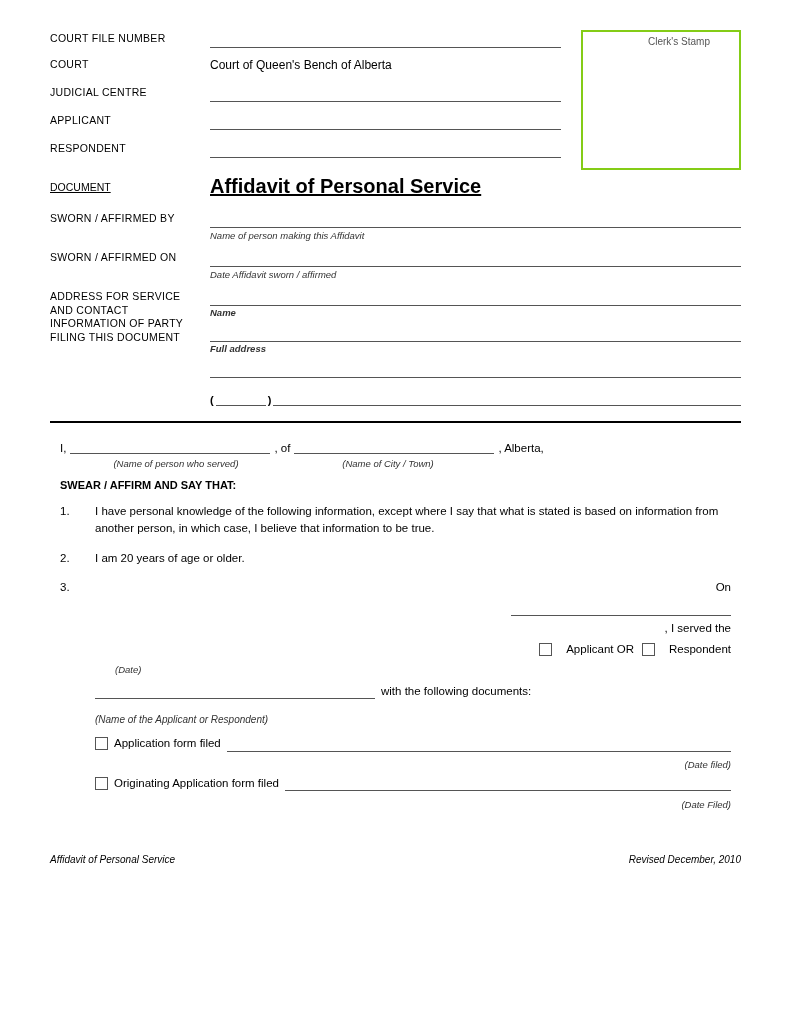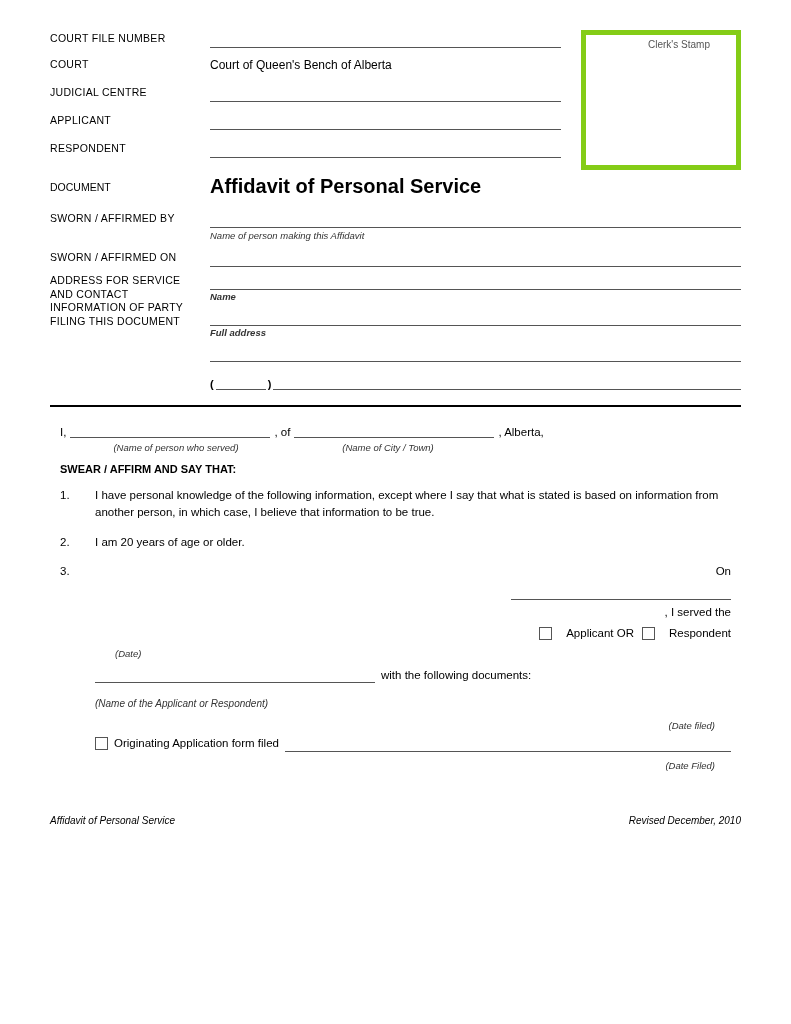--- a/index.html
+++ b/index.html
@@ -19,21 +19,21 @@
     .header-section {
       display: flex;
       justify-content: space-between;
       align-items: flex-start;
       margin-bottom: 5px;
     }
     .form-fields {
       flex: 1;
     }
     .clerks-stamp-box {
-      border: 5px solid #84cc16;
+      border: 2px solid #84cc16;
       width: 160px;
       min-height: 140px;
       margin-left: 20px;
       flex-shrink: 0;
       position: relative;
       padding-left: 36px;
     }
     .clerks-stamp-label {
       font-size: 10px;
       color: #555;
@@ -85,20 +85,21 @@
       color: #333;
       margin-top: 1px;
       margin-bottom: 8px;
       margin-left: 160px;
     }
     .document-title-row {
       display: flex;
       align-items: center;
       margin-bottom: 12px;
       margin-top: 5px;
+      text-decoration: underline;
     }
     .document-label {
       font-size: 10.5px;
       text-transform: uppercase;
       width: 160px;
       flex-shrink: 0;
     }
     .document-title {
       font-size: 20px;
       font-weight: bold;
@@ -289,21 +290,21 @@
       flex: 1;
       min-height: 16px;
       display: inline-block;
     }
     .date-filed-hint {
       font-size: 9.5px;
       font-style: italic;
       color: #333;
       text-align: right;
       margin-bottom: 2px;
-      margin-right: 16px;
+      margin-right: 0;
     }
     .footer {
       display: flex;
       justify-content: space-between;
       margin-top: 30px;
       font-size: 10px;
       font-style: italic;
       border-top: none;
       padding-top: 10px;
     }
@@ -363,20 +364,21 @@
     <div class="field-value"></div>
   </div>
   <div class="field-hint">Name of person making this Affidavit</div>
 </div>
 
 <div class="sworn-section">
   <div class="sworn-row">
     <div class="field-label">SWORN / AFFIRMED ON</div>
     <div class="field-value"></div>
   </div>
+  <div class="field-hint">Date Affidavit sworn / affirmed</div>
 </div>
 
 <div class="address-section">
   <div class="field-label-multiline">ADDRESS FOR SERVICE<br>AND CONTACT<br>INFORMATION OF PARTY<br>FILING THIS DOCUMENT</div>
   <div class="address-fields">
 
     <div class="address-line">
       <div class="address-underline"></div>
       <div class="address-hint">Name</div>
     </div>
@@ -444,20 +446,25 @@
       </div>
       <div class="on-hint">(Date)</div>
 
       <div class="served-name-line">
         <span class="served-name-blank"></span>
         <span style="margin-left:6px;font-size:11.5px;">with the following documents:</span>
       </div>
       <div class="served-name-hint">(Name of the Applicant or Respondent)</div>
 
       <div style="margin-bottom:2px;">
+        <div class="checkbox-row">
+          <span class="checkbox"></span>
+          <span class="checkbox-label">Application form filed</span>
+          <span class="checkbox-blank"></span>
+        </div>
         <div class="date-filed-hint">(Date filed)</div>
       </div>
 
       <div>
         <div class="checkbox-row">
           <span class="checkbox"></span>
           <span class="checkbox-label">Originating Application form filed</span>
           <span class="checkbox-blank"></span>
         </div>
         <div class="date-filed-hint">(Date Filed)</div>

